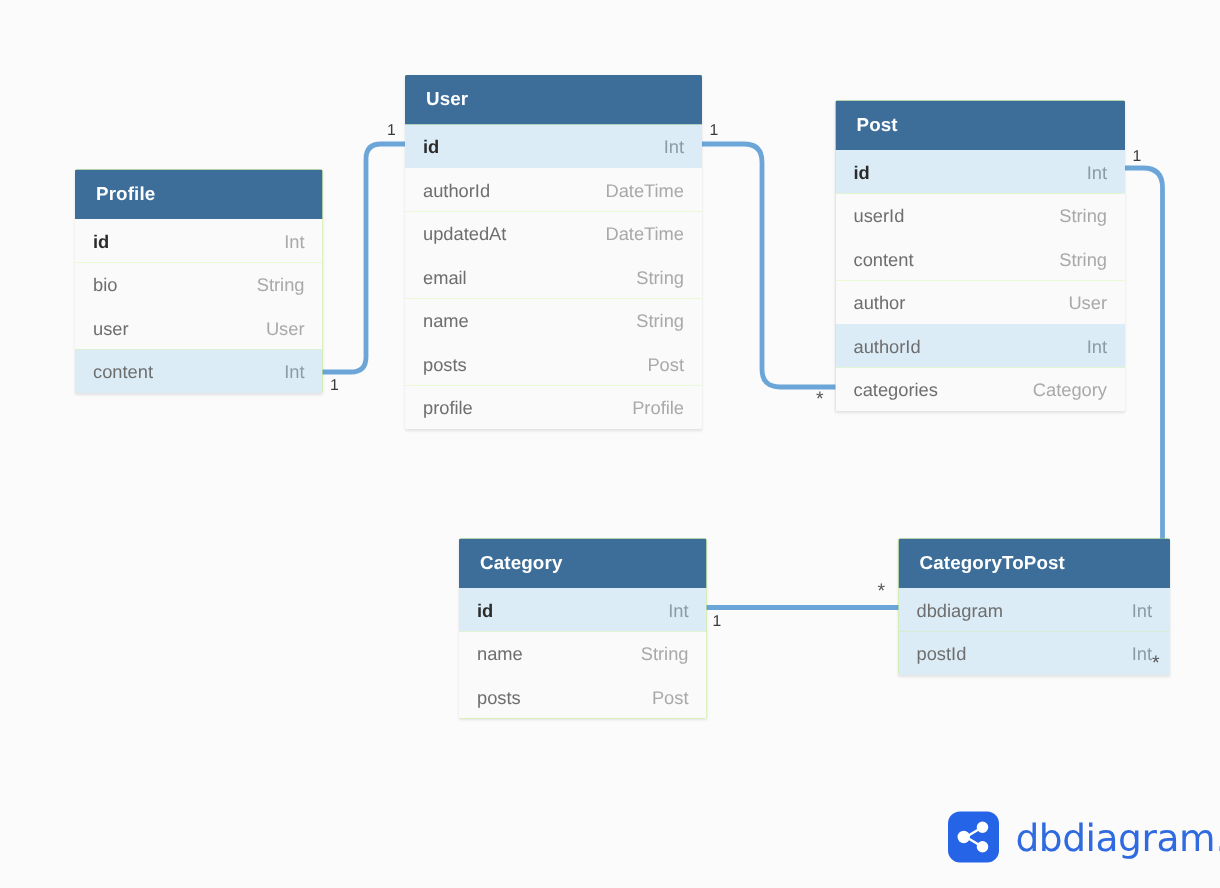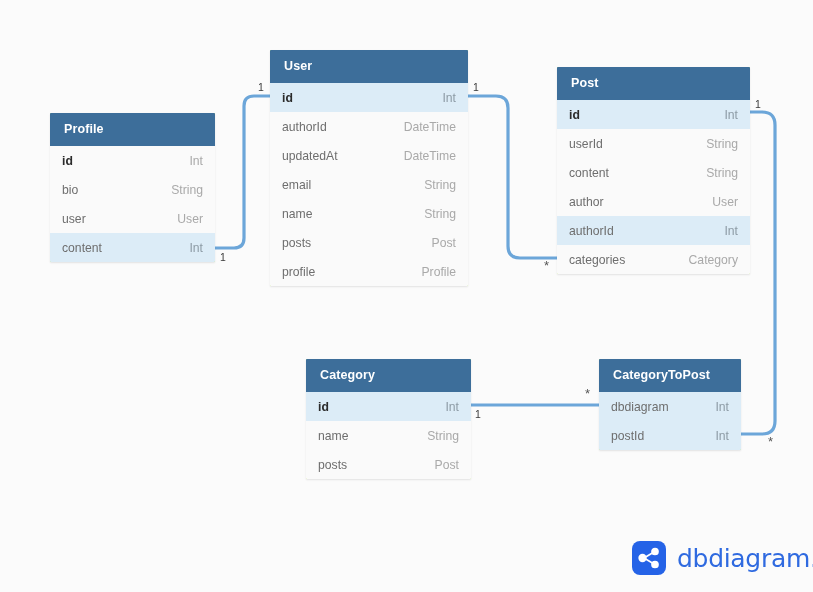--- a/index.html
+++ b/index.html
@@ -208,21 +208,21 @@
         </div>
         <div class="field-row">
           <span class="field-name">name</span>
           <span class="field-type">String</span>
         </div>
         <div class="field-row">
           <span class="field-name">posts</span>
           <span class="field-type">Post</span>
         </div>
       </div>
-      <div class="table-box" style="left: 599px; top: 359px; width: 142px;">
+      <div class="table-box" style="left: 599px; top: 359px; width: 181px;">
         <div class="table-header">CategoryToPost</div>
         <div class="field-row hl">
           <span class="field-name">dbdiagram</span>
           <span class="field-type">Int</span>
         </div>
         <div class="field-row hl">
           <span class="field-name">postId</span>
           <span class="field-type">Int</span>
         </div>
       </div>

